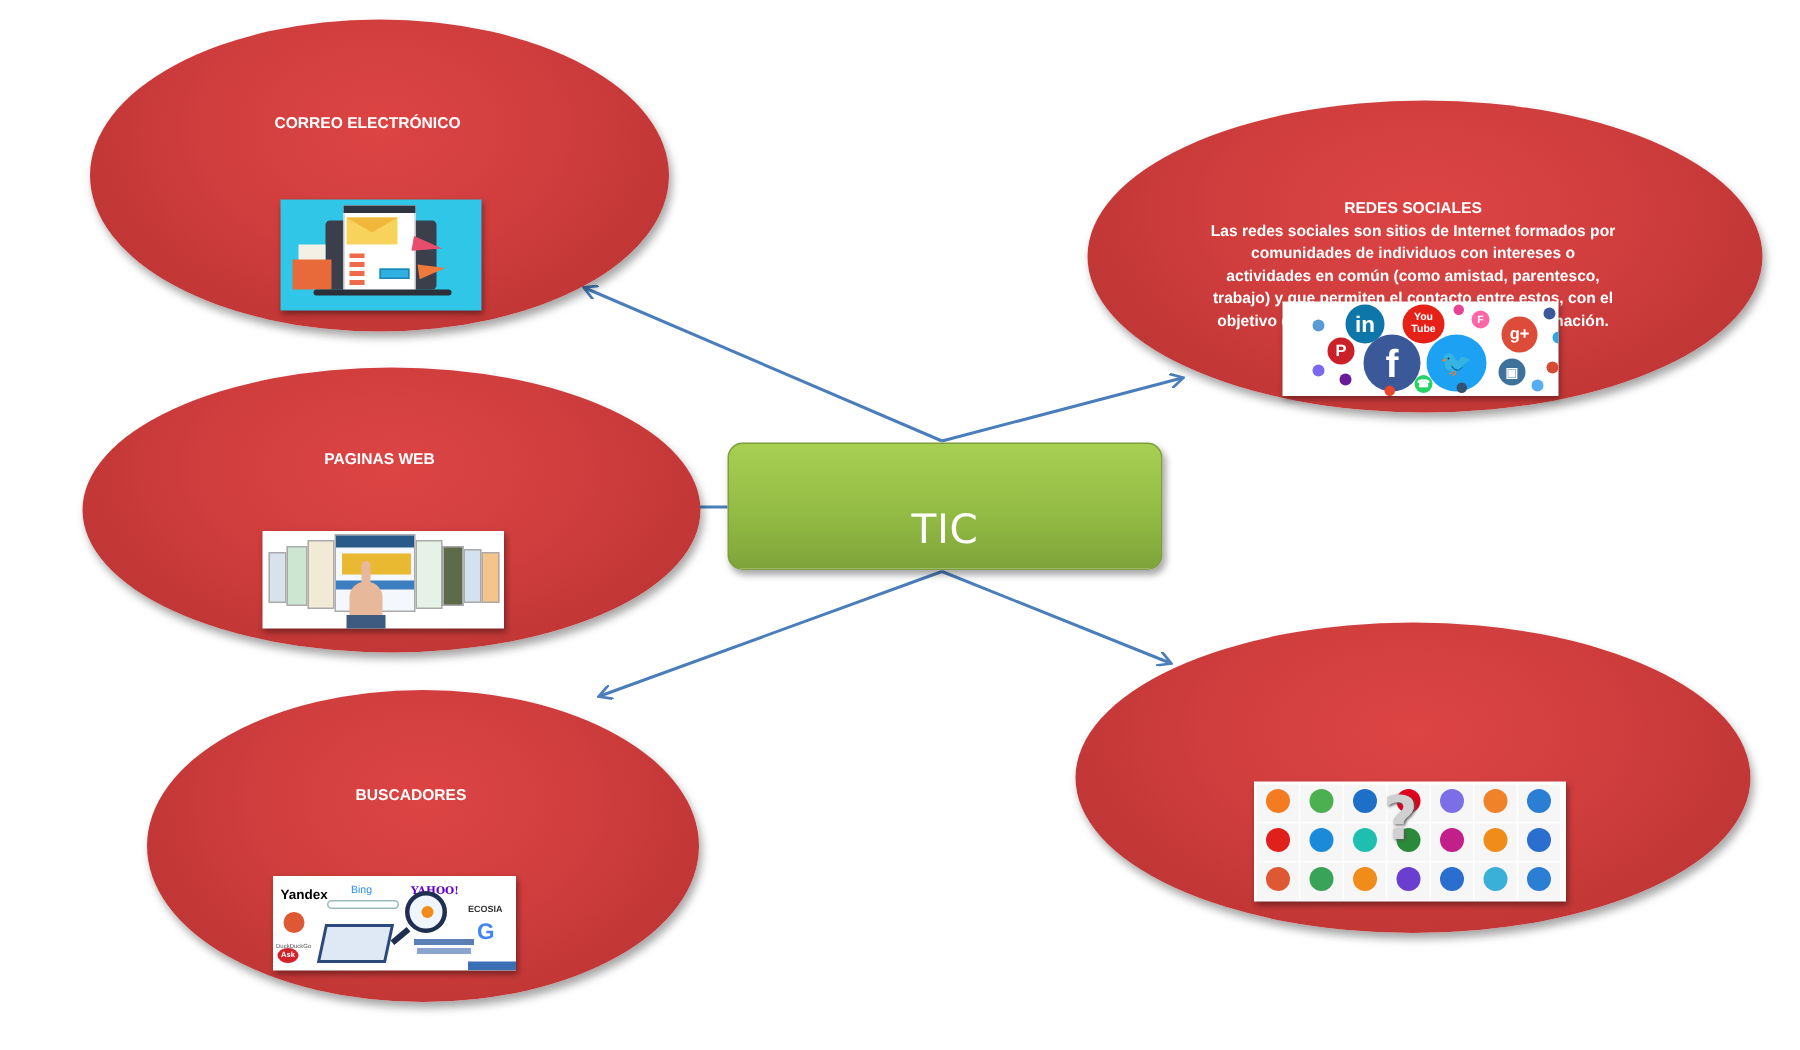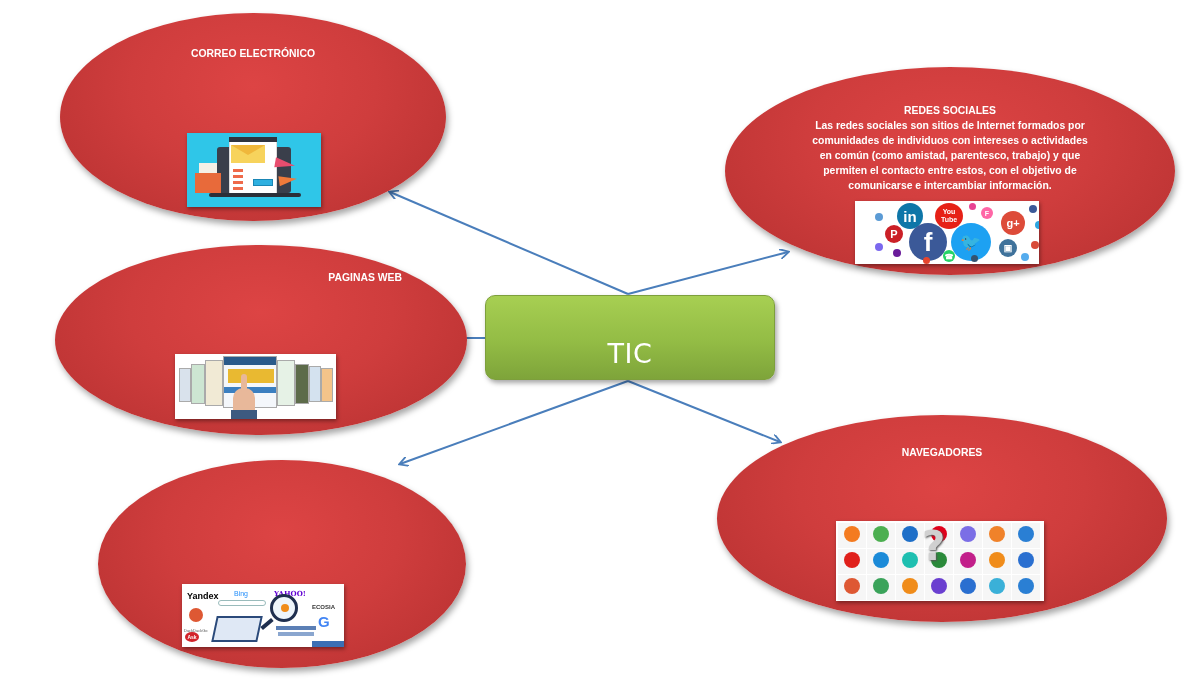--- a/index.html
+++ b/index.html
@@ -16,36 +16,36 @@
       z-index: 2;
       color: #ffffff;
       text-align: center;
       font-weight: bold;
       font-size: 10.4px;
       line-height: 15px;
       font-family: "Liberation Sans", sans-serif;
     }
     .node .title { display: block; }
     .node .desc { display: block; }
-    .node .text-wrap { position: absolute; left: 0; right: 0; }
+    .node .text-wrap { position: absolute; left: 0; right: 16px; margin-top: 29px; }
     .node .thumb {
       position: absolute;
       overflow: hidden;
       box-shadow: 1px 2px 4px rgba(0,0,0,0.4);
     }
 
     #node-correo { left: 60px; top: 13px; width: 386px; height: 208px; }
     #node-correo .text-wrap { top: 33px; padding: 0 70px; }
     #node-correo .thumb { left: 127px; top: 120px; width: 134px; height: 74px; background: #2fc6e8; }
 
     #node-redes { left: 725px; top: 67px; width: 450px; height: 208px; text-decoration: underline; }
     #node-redes .text-wrap { top: 36px; padding: 0 80px; }
     #node-redes .thumb { left: 130px; top: 134px; width: 184px; height: 63px; background: #ffffff; }
 
-    #node-paginas { left: 55px; top: 245px; width: 412px; height: 190px; text-align: right; }
+    #node-paginas { left: 55px; top: 245px; width: 412px; height: 190px; }
     #node-paginas .text-wrap { top: 25px; padding: 0 65px; }
     #node-paginas .thumb { left: 120px; top: 109px; width: 161px; height: 65px; background: #ffffff; }
 
     #node-buscadores { left: 98px; top: 460px; width: 368px; height: 208px; }
     #node-buscadores .text-wrap { top: 34px; padding: 0 50px; }
     #node-buscadores .thumb { left: 84px; top: 124px; width: 162px; height: 63px; background: #ffffff; }
 
     #node-navegadores { left: 717px; top: 415px; width: 450px; height: 207px; }
     #node-navegadores .text-wrap { top: 30px; padding: 0 60px; }
     #node-navegadores .thumb { left: 119px; top: 106px; width: 208px; height: 80px; background: #ffffff; }
@@ -186,20 +186,21 @@
     <div class="webpage" style="left:134px;top:12px;width:12px;height:36px;background:#d4e2ef;"></div>
     <div class="webpage" style="left:146px;top:14px;width:12px;height:34px;background:#f4c48a;"></div>
     <div style="position:absolute;left:58px;top:34px;width:22px;height:30px;background:#e8b89a;border-radius:10px 10px 4px 4px;"></div>
     <div style="position:absolute;left:66px;top:20px;width:6px;height:18px;background:#e8b89a;border-radius:3px;"></div>
     <div style="position:absolute;left:56px;top:56px;width:26px;height:10px;background:#3d5a80;"></div>
   </div>
 </div>
 
 <div class="node" id="node-buscadores">
   <div class="text-wrap">
+    <span class="title">BUSCADORES</span>
   </div>
   <div class="thumb">
     <span class="brand" style="left:5px;top:5px;font-size:9px;color:#000;">Yandex</span>
     <span class="brand" style="left:52px;top:2px;font-size:7px;color:#258ffa;font-weight:normal;">Bing</span>
     <span class="brand" style="left:92px;top:2px;font-size:7px;color:#6001d2;font-family:'DejaVu Serif', serif;">YAHOO!</span>
     <span class="brand" style="left:130px;top:16px;font-size:6px;color:#333;">ECOSIA</span>
     <div style="position:absolute;left:7px;top:24px;width:14px;height:14px;border-radius:50%;background:#de5833;"></div>
     <span class="brand" style="left:2px;top:39px;font-size:4px;color:#555;font-weight:normal;">DuckDuckGo</span>
     <div style="position:absolute;left:3px;top:48px;width:14px;height:10px;border-radius:50%;background:#d2232a;color:#fff;font-size:5px;text-align:center;line-height:10px;font-weight:bold;">Ask</div>
     <span class="brand" style="left:136px;top:30px;font-size:15px;color:#4285f4;">G</span>
@@ -209,21 +210,20 @@
     <div style="position:absolute;left:99px;top:20px;width:8px;height:8px;border-radius:50%;background:#f08c1a;"></div>
     <div style="position:absolute;left:78px;top:38px;width:14px;height:4px;background:#1f2f4f;transform:rotate(-40deg);"></div>
     <div style="position:absolute;left:94px;top:42px;width:40px;height:4px;background:#5b7fb5;"></div>
     <div style="position:absolute;left:96px;top:48px;width:36px;height:4px;background:#8aa6cf;"></div>
     <div style="position:absolute;left:130px;top:57px;width:32px;height:6px;background:#3b6fb5;"></div>
   </div>
 </div>
 
 <div class="node" id="node-navegadores">
   <div class="text-wrap">
-    <span class="title">NAVEGADORES</span>
   </div>
   <div class="thumb">
     <div class="browser-grid" id="browser-grid">
         <div class="browser-cell">
           <div class="b-icon" style="background: rgb(244, 123, 32);"></div>
         </div>
         <div class="browser-cell">
           <div class="b-icon" style="background: rgb(76, 175, 80);"></div>
         </div>
         <div class="browser-cell">

